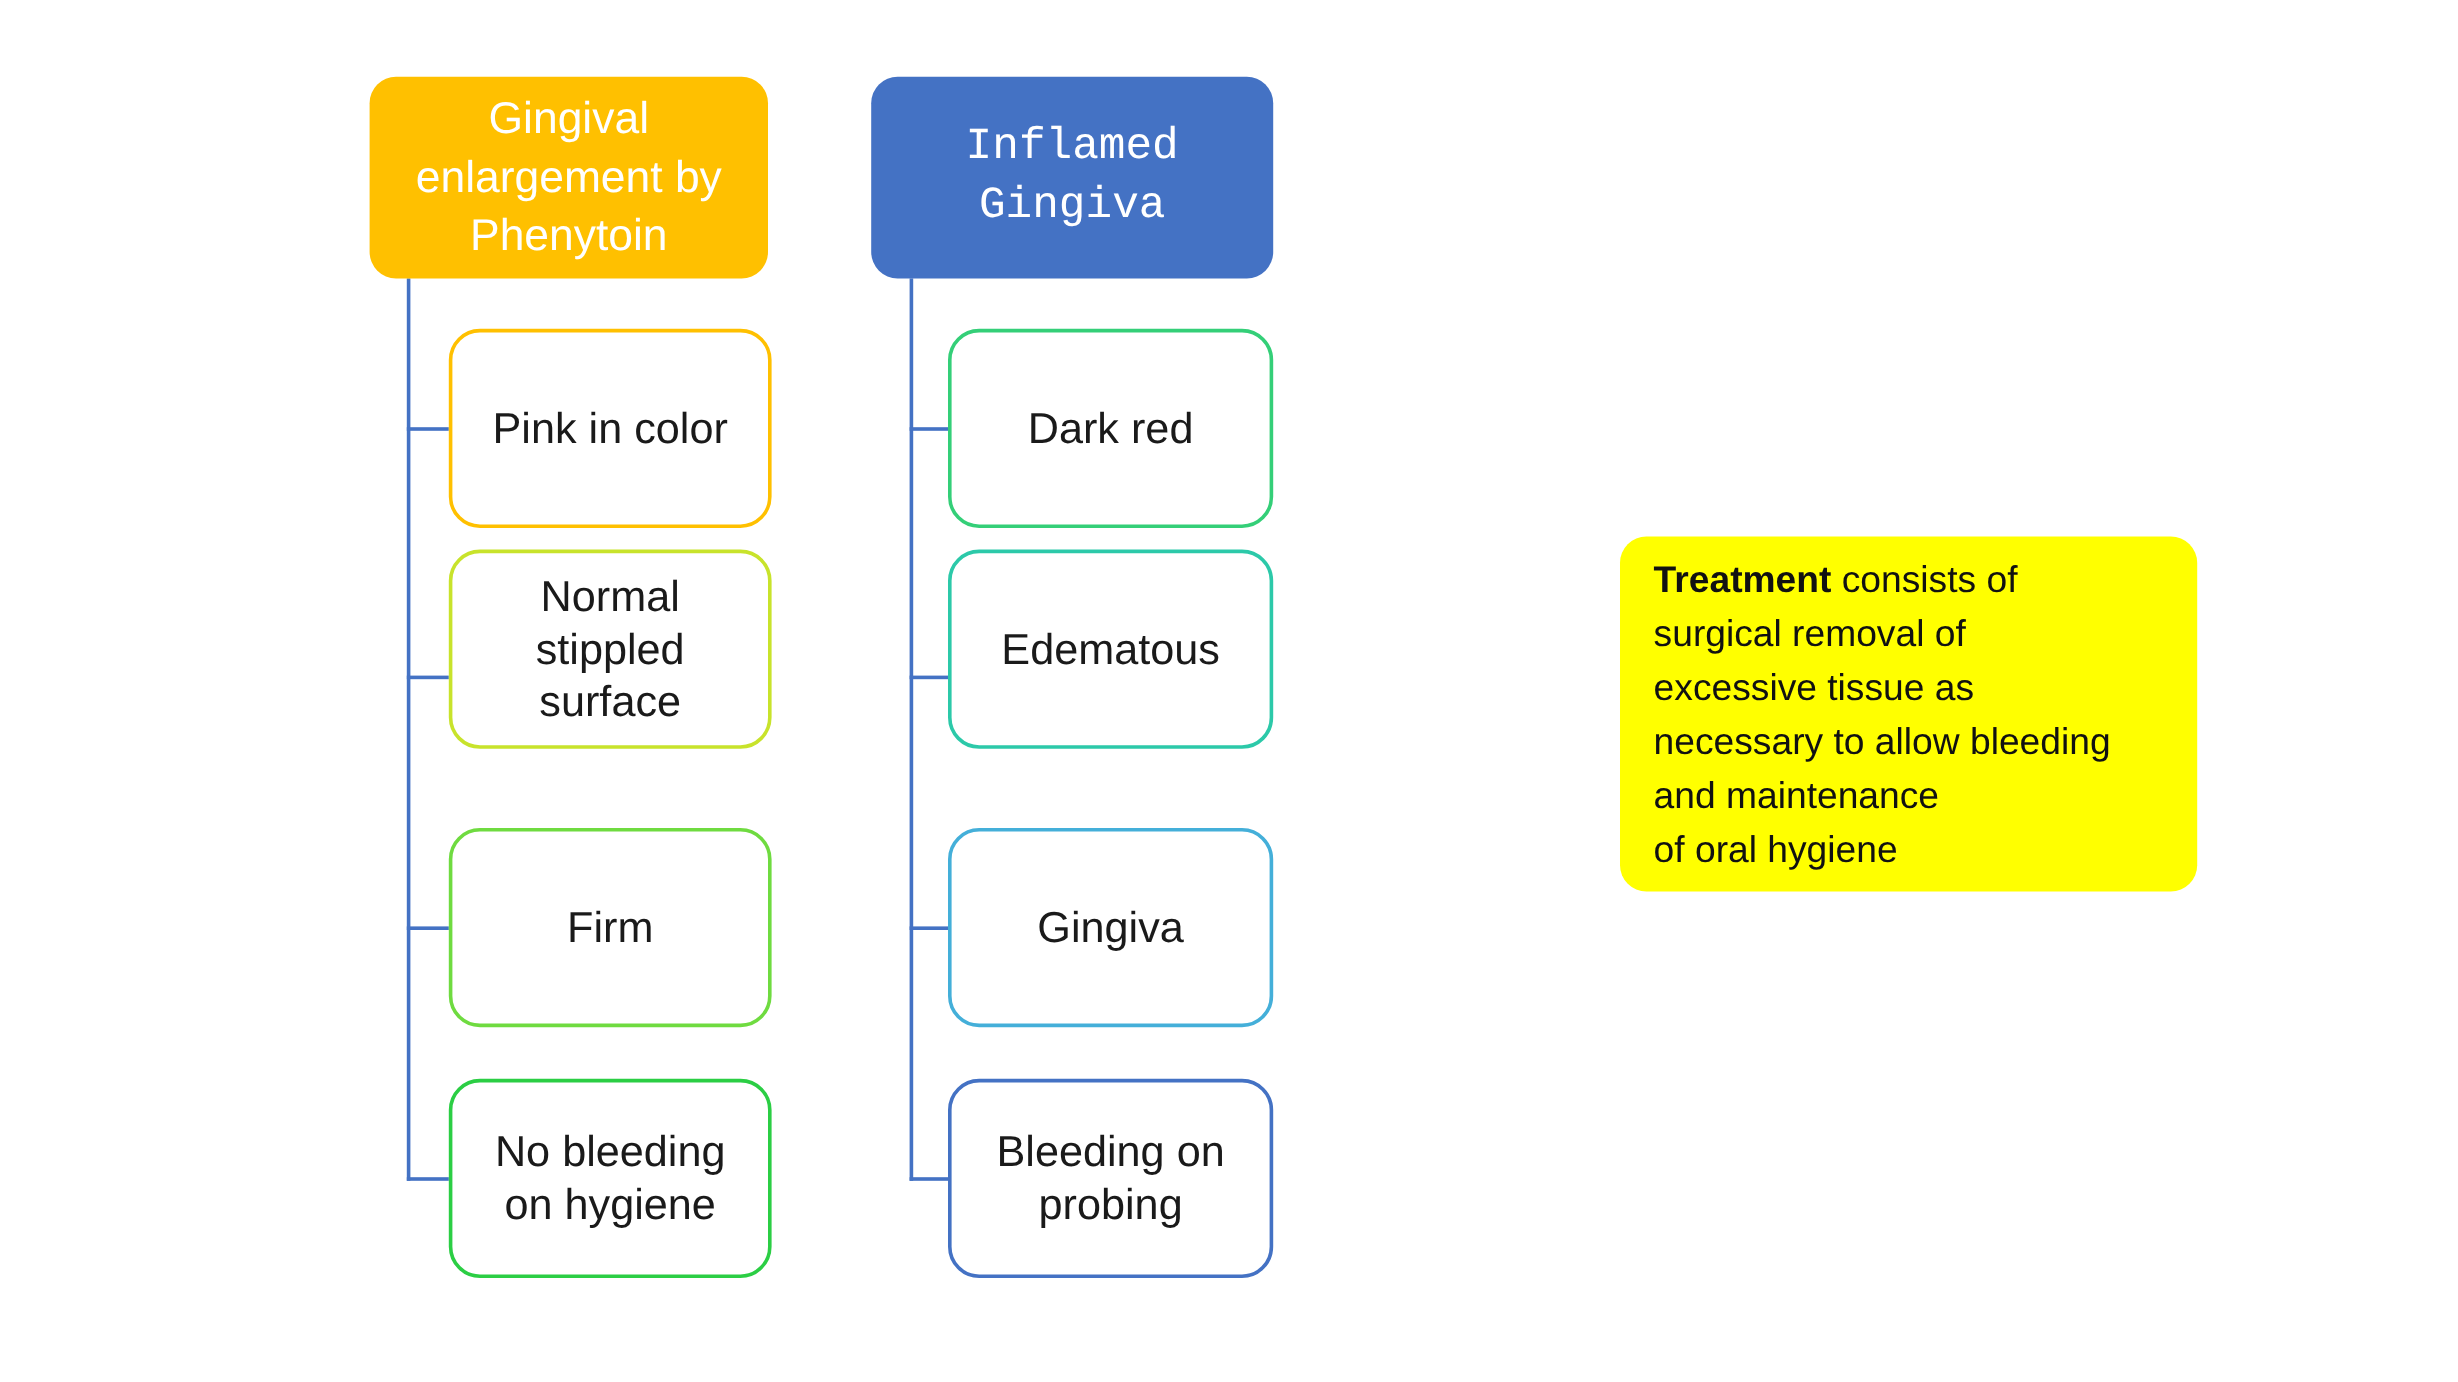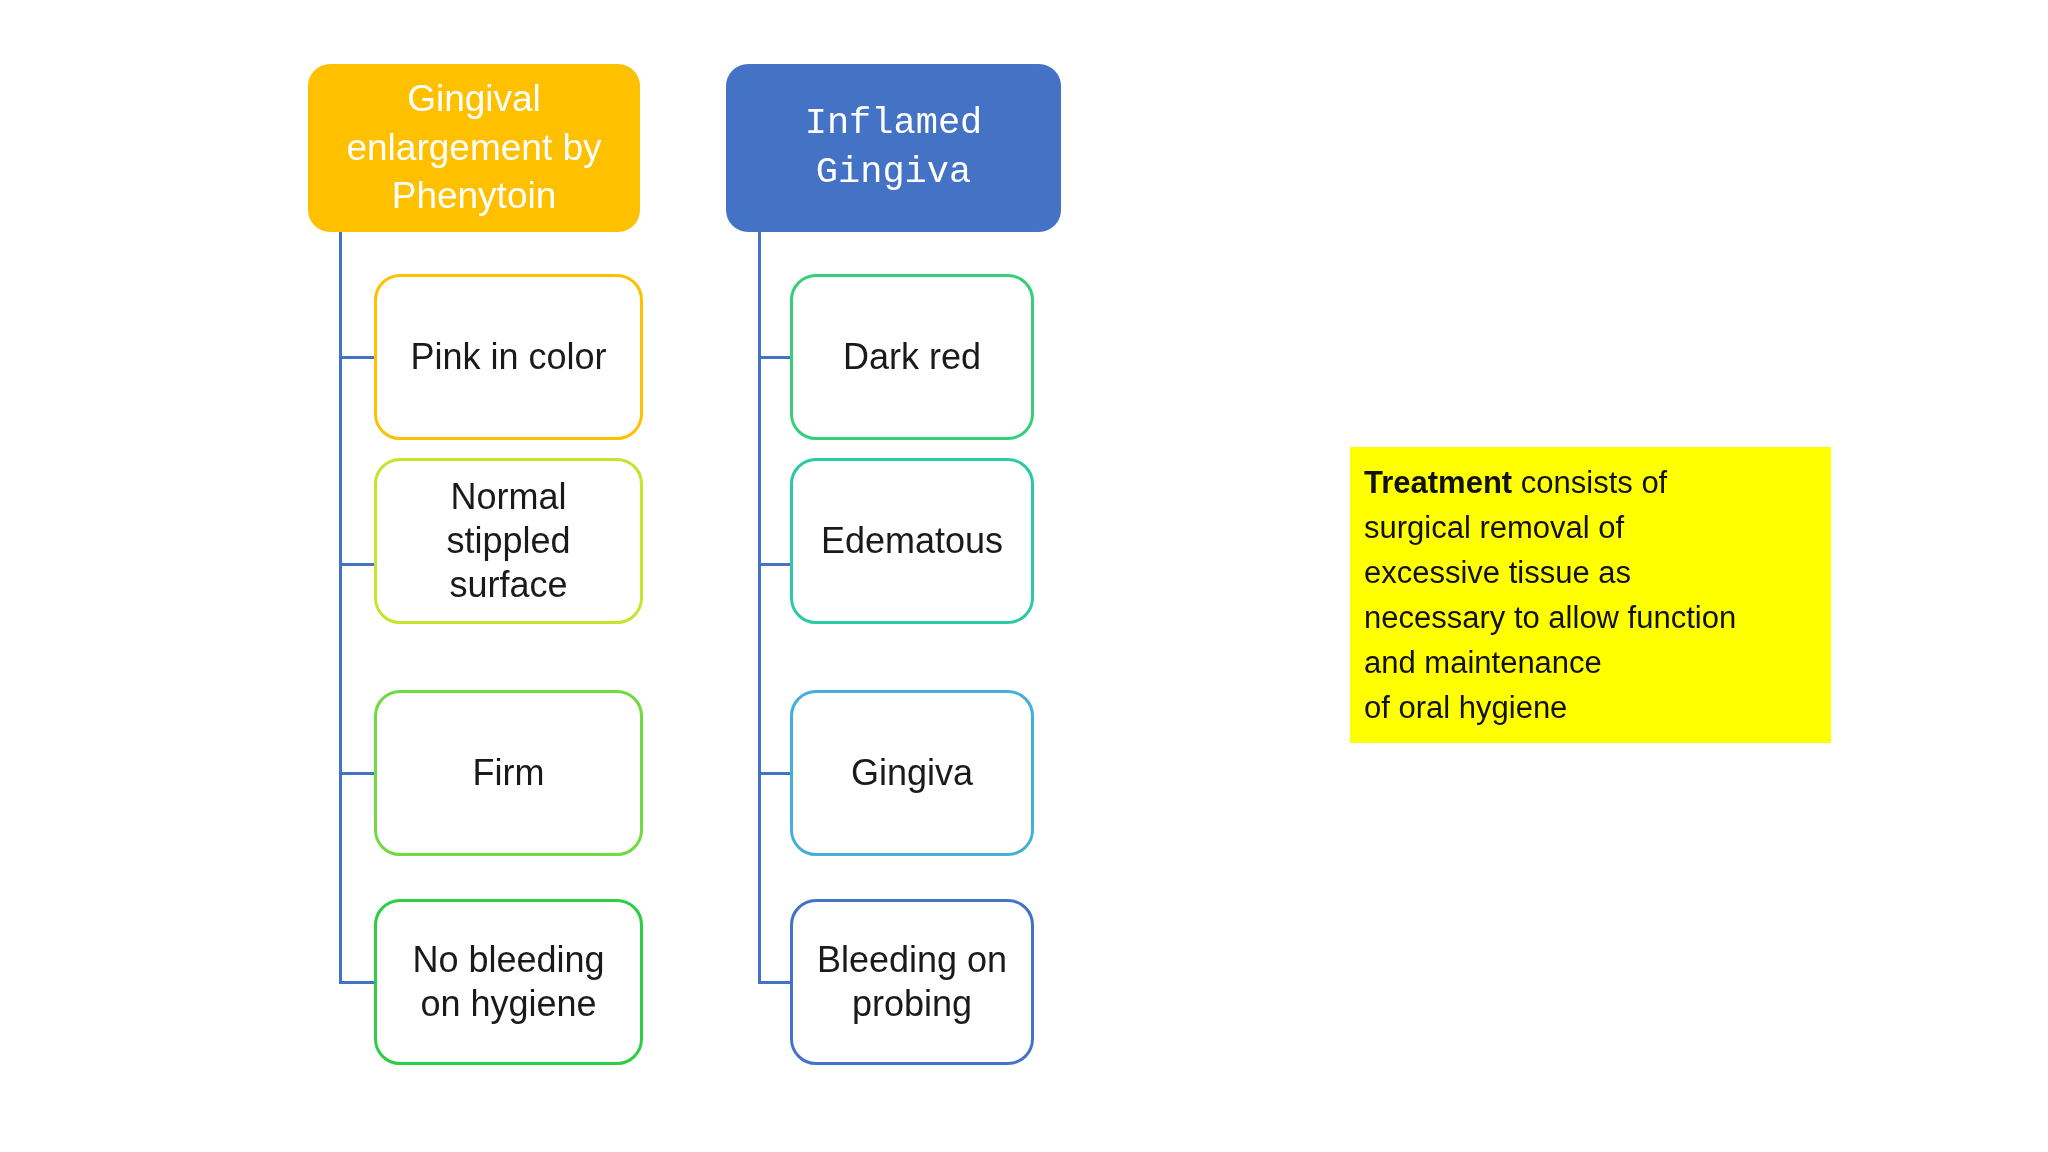--- a/index.html
+++ b/index.html
@@ -37,21 +37,21 @@
     border-radius: 26px;
     display: flex; align-items: center; justify-content: center;
     text-align: center;
     color: #1a1a1a;
     font-size: 36px;
     line-height: 1.22;
     padding: 0 22px;
     box-sizing: border-box;
   }
   .col-left  .tree-node { left: 374px; }
-  .col-right .tree-node { left: 790px; width: 244px; }
+  .col-right .tree-node { left: 790px; width: 271px; }
   .row-0 { top: 274px; }
   .row-1 { top: 458px; }
   .row-2 { top: 690px; }
   .row-3 { top: 899px; }
 
   
   .conn { position: absolute; background: #4472C4; }
   .conn.v { width: 3px; top: 232px; height: 752px; }
   .conn.v.left  { left: 339px; }
   .conn.v.right { left: 758px; }
@@ -62,24 +62,25 @@
   .branch-1 { top: 563px; }
   .branch-2 { top: 772px; }
   .branch-3 { top: 981px; }
 
   
   .note {
     position: absolute;
     left: 1350px; top: 447px;
     width: 481px; height: 296px;
     box-sizing: border-box;
-    padding: 13px 14px;
+    padding: 13px 28px;
     color: #111111;
     font-size: 31px;
     line-height: 45px;
+    border-radius: 22px;
   }
   .note .bold { font-weight: bold; }
 </style>
 </head>
 <body>
 
 <div class="slide">
 
   <div class="conn v left" style="background-color: rgb(68, 114, 196);"></div>
   <div class="conn h left branch-0" style="background-color: rgb(68, 114, 196);"></div>
@@ -130,18 +131,18 @@
       <span>Bleeding on probing</span>
     </div>
   </div>
 
   <div class="note" style="background-color: rgb(255, 255, 0);">
     <div class="note-line">
       <span class="bold">Treatment</span><span> consists of</span>
     </div>
     <div class="note-line">surgical removal of</div>
     <div class="note-line">excessive tissue as</div>
-    <div class="note-line">necessary to allow function</div>
+    <div class="note-line">necessary to allow bleeding</div>
     <div class="note-line">and maintenance</div>
     <div class="note-line">of oral hygiene</div>
   </div>
 
 </div>
 
 </body></html>

